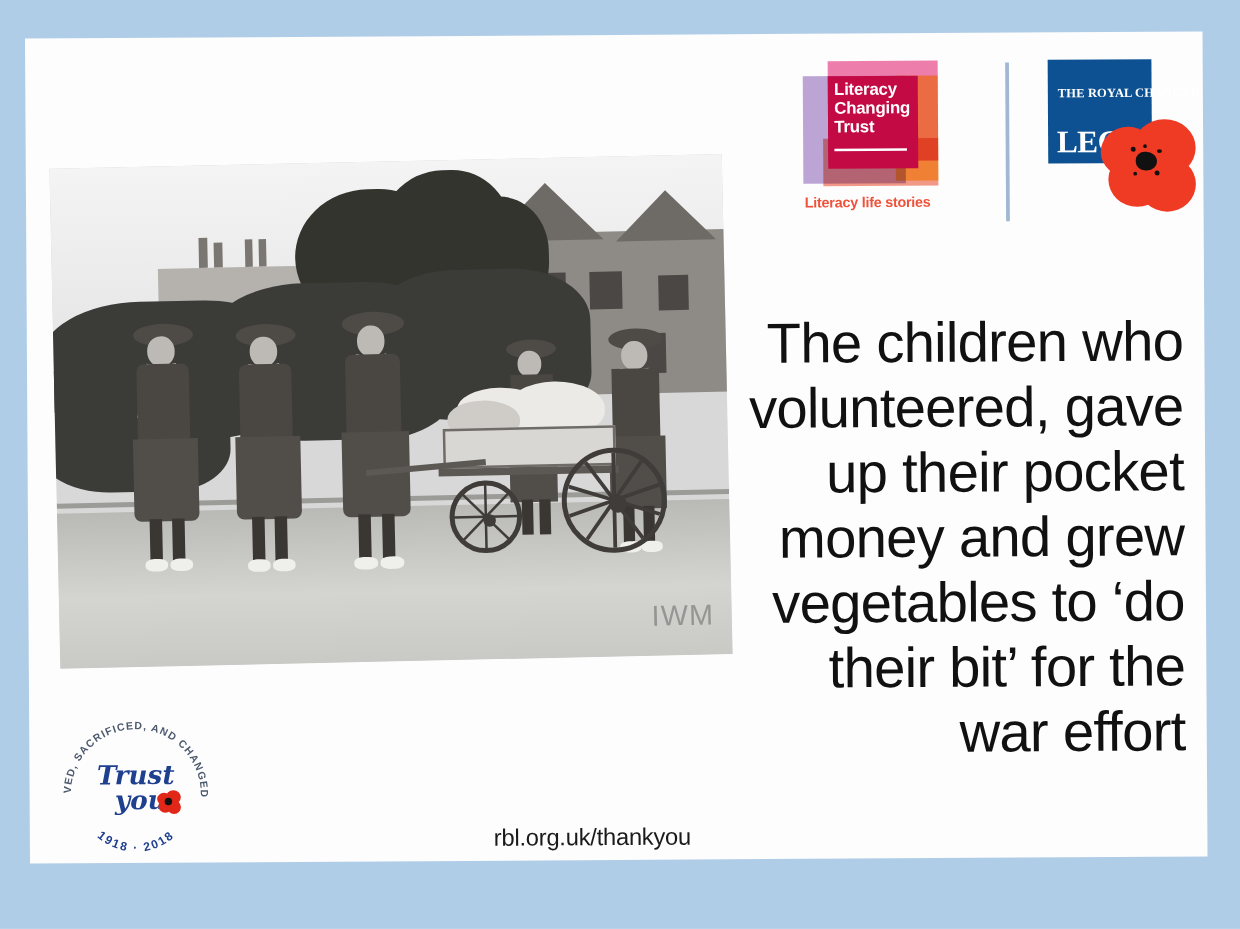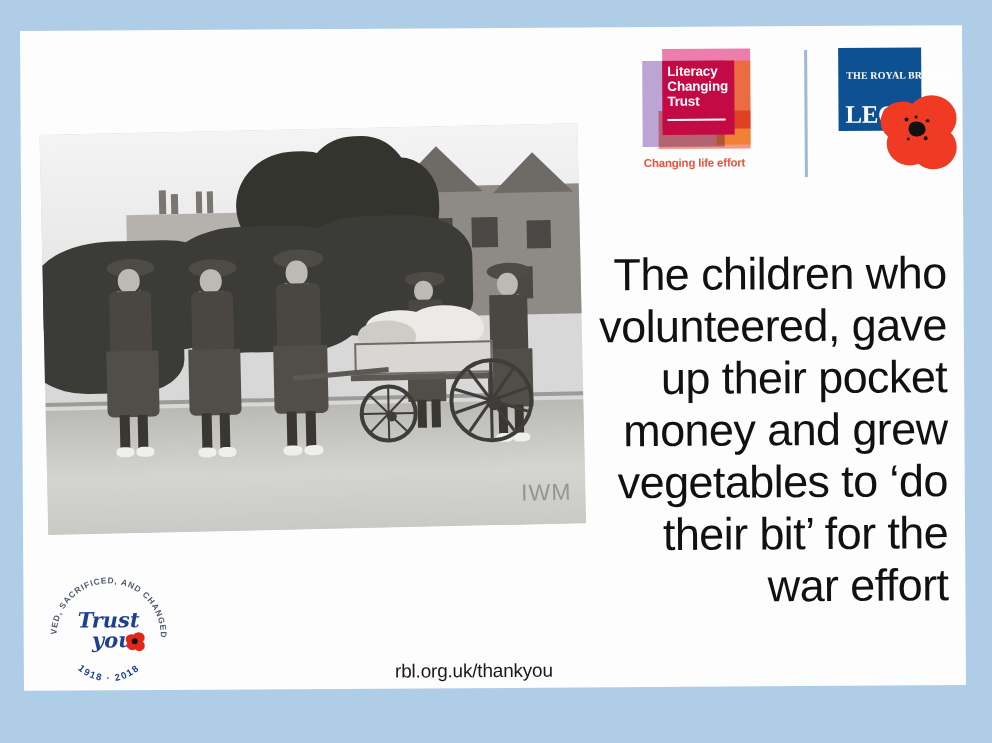--- a/index.html
+++ b/index.html
@@ -368,28 +368,28 @@
           <div class="nlt-sq nlt-pink"></div>
           <div class="nlt-sq nlt-yellow"></div>
           <div class="nlt-sq nlt-orange"></div>
           <div class="nlt-sq nlt-core"></div>
           <div id="nlt-core-text">
             <div>Literacy</div>
             <div>Changing</div>
             <div>Trust</div>
           </div>
           <div id="nlt-core-rule"></div>
-          <div id="nlt-tagline">Changing life effort</div>
+          <div id="nlt-tagline">Literacy life stories</div>
         </div>
 
         <div id="logo-divider"></div>
 
         <div id="rbl-logo">
           <div id="rbl-square"></div>
-          <div id="rbl-line1">THE ROYAL BRITISH</div>
+          <div id="rbl-line1">THE ROYAL CHANGED</div>
           <div id="rbl-line2">LEGION</div>
           <div id="rbl-poppy">
             <div class="poppy-petal pp1"></div>
             <div class="poppy-petal pp2"></div>
             <div class="poppy-petal pp3"></div>
             <div class="poppy-petal pp4"></div>
             <div class="poppy-petal pp5"></div>
             <div id="poppy-center"></div>
             <div class="poppy-fleck" style="left:24px;top:22px;width:4px;height:4px;"></div>
             <div class="poppy-fleck" style="left:45px;top:24px;width:4px;height:3px;"></div>

